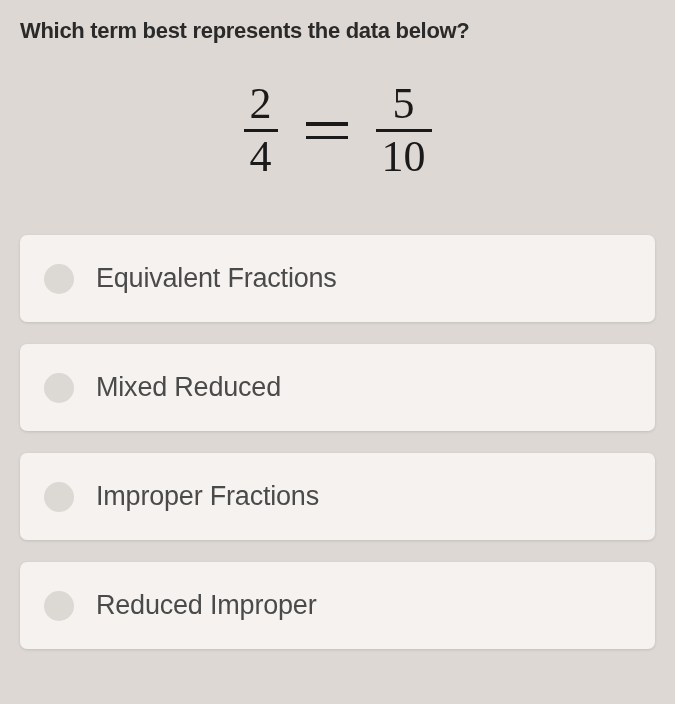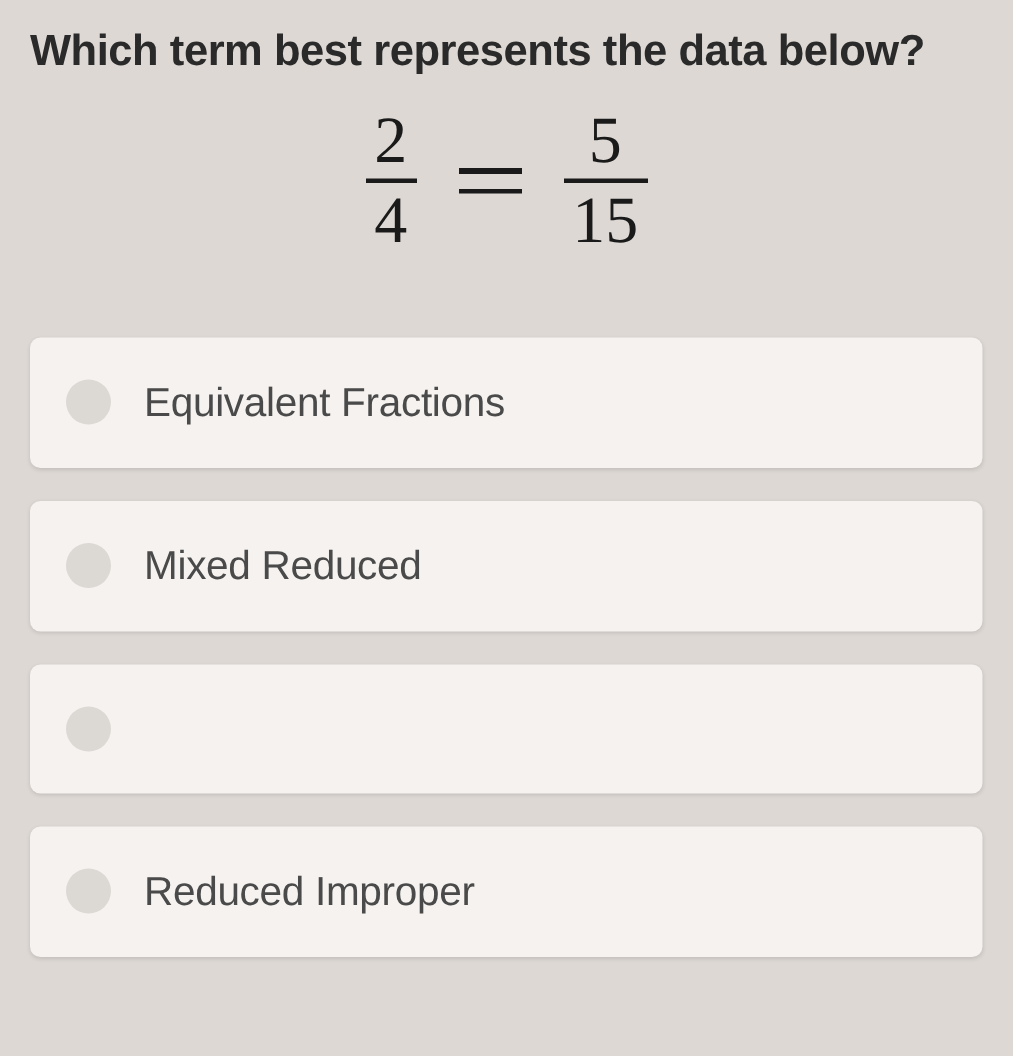--- a/index.html
+++ b/index.html
@@ -5,24 +5,24 @@
     * { margin: 0; padding: 0; box-sizing: border-box; }
     body {
       font-family: -apple-system, BlinkMacSystemFont, 'Segoe UI', Arial, sans-serif;
       background: #ddd8d4;
       width: 675px;
       height: 704px;
       padding: 18px 20px;
       overflow: hidden;
     }
     .question {
-      font-size: 29px;
+      font-size: 22px;
       font-weight: 700;
       color: #2a2a2a;
-      margin-bottom: 10px;
+      margin-bottom: 27px;
       letter-spacing: -0.3px;
     }
     .equation {
       display: flex;
       align-items: center;
       justify-content: center;
       gap: 28px;
       margin-bottom: 35px;
       padding: 10px 0 20px;
     }
@@ -60,21 +60,21 @@
     .options {
       display: flex;
       flex-direction: column;
       gap: 22px;
     }
     .option {
       background: #f5f2ef;
       border-radius: 7px;
       padding: 28px 24px;
       display: flex;
-      align-items: flex-start;
+      align-items: flex-end;
       gap: 22px;
       cursor: pointer;
       box-shadow: 0 1px 3px rgba(0,0,0,0.12);
     }
     .radio {
       width: 30px;
       height: 30px;
       border-radius: 50%;
       background: #dcd8d4;
       flex-shrink: 0;
@@ -97,33 +97,34 @@
     <span class="fraction-bar"></span>
     <span class="fraction-bottom">4</span>
   </span>
   <span class="equals">
     <span class="equals-bar"></span>
     <span class="equals-bar"></span>
   </span>
   <span class="fraction">
     <span class="fraction-top">5</span>
     <span class="fraction-bar"></span>
-    <span class="fraction-bottom">15</span>
+    <span class="fraction-bottom">10</span>
   </span>
 </div>
 
 <div class="options">
   <div class="option">
     <span class="radio"></span>
     <span class="option-label">Equivalent Fractions</span>
   </div>
   <div class="option">
     <span class="radio"></span>
     <span class="option-label">Mixed Reduced</span>
   </div>
   <div class="option">
     <span class="radio"></span>
+    <span class="option-label">Improper Fractions</span>
   </div>
   <div class="option">
     <span class="radio"></span>
     <span class="option-label">Reduced Improper</span>
   </div>
 </div>
 
 </body></html>

